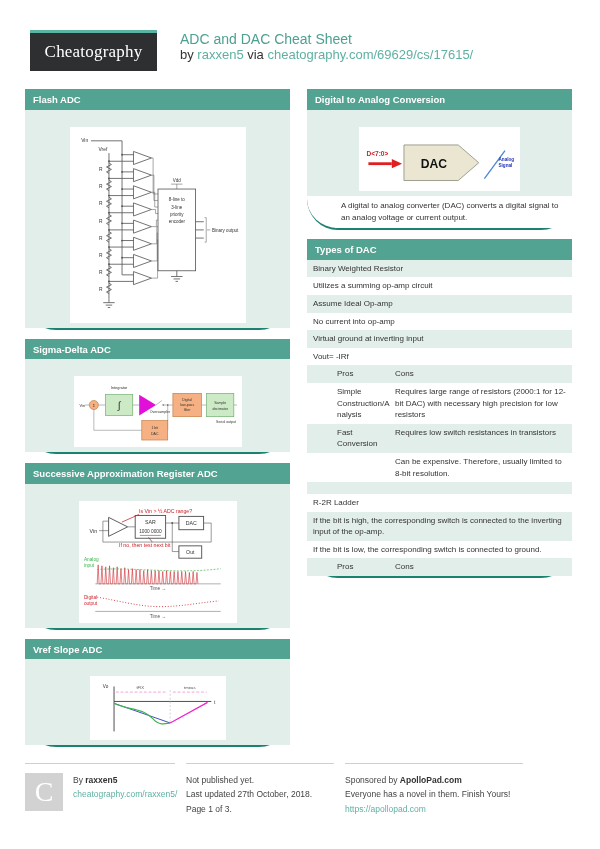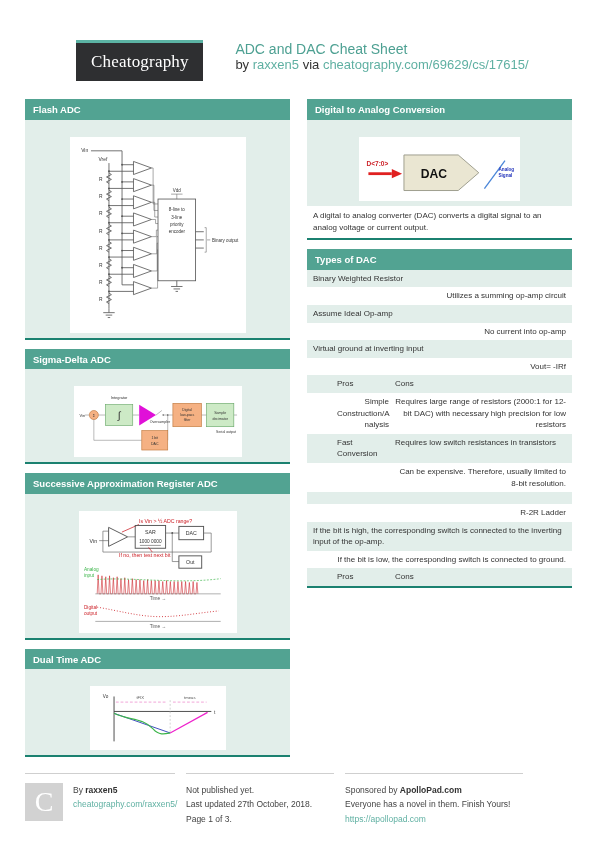--- a/index.html
+++ b/index.html
@@ -3,45 +3,45 @@
 <meta charset="utf-8">
 <style>
   * { box-sizing: border-box; }
   html,body { margin:0; padding:0; }
   body {
     width:600px; height:849px; background:#ffffff;
     font-family:"Liberation Sans", sans-serif; color:#333;
     position:relative; overflow:hidden;
   }
   
-  .hdr { display:flex; align-items:flex-start; gap:32px; padding:40px 25px 18px 30px;justify-content:center; }
+  .hdr { display:flex; align-items:flex-start; gap:23px; padding:30px 25px 18px 30px; }
   .logo-box {
     width:127px; height:41px; background:#2e2f31; border-top:3px solid #5bb3a4;
     display:flex; align-items:center; justify-content:center; flex:none;
   }
   .logo-box span { color:#fff; font-family:"Liberation Serif", serif; font-size:17px; letter-spacing:.2px; }
   .title-block { padding-top:1px; }
   .page-title { color:#4da092; font-size:14px; font-weight:normal; margin:0 0 0 0; }
   .byline { font-size:13px; color:#333; }
   .byline .lnk { color:#5fb0a2; text-decoration:none; }
   
   .columns { display:flex; gap:17px; padding:0 25px; align-items:flex-start; }
   .col { width:265px; flex:none; display:flex; flex-direction:column; gap:9px; }
-  .section { border-bottom:2px solid #1b8170; width:100%; }
+  .section { border-bottom:2px solid #1b8170; width:100%;border-radius:31px; }
   .sec-h {
     background:#52a392; color:#fff; font-size:9.5px; font-weight:bold;
     padding:6px 8px 5px 8px; line-height:1;
   }
   .sec-body { background:#e2eeea; text-align:center; padding:17px 0 4px 0; }
   .imgpanel { background:#fff; display:inline-block; line-height:0; padding:3px; }
-  .textrow { background:#fff; font-size:8px; line-height:1.55; text-align:left; padding:4px 6px; }
+  .textrow { background:#fff; font-size:8px; line-height:1.55; text-align:left; padding:4px 6px;margin-left:28px; }
   
   .row { display:flex; font-size:8px; line-height:1.45; padding:3px 6px; text-align:left; }
   .row.tint { background:#e2eeea; }
-  .row.plain { background:#ffffff;text-align:right; }
+  .row.plain { background:#ffffff; }
   .row .c1 { width:58px; flex:none; padding-right:6px;margin-left:24px; }
   .row .c2 { flex:1; }
   .row .full { flex:1; }
   .row.spacer { height:12px; padding:0; }
   
   svg text { font-family:"Liberation Sans", sans-serif; fill:#333; }
   .t55 { font-size:5.5px; } .t5 { font-size:5px; } .t6 { font-size:6px; }
   .t45 { font-size:4.5px; }
   .red { fill:#cc2027; } .grn { fill:#3cb54a; } .blu { fill:#2233bb; }
   .mid { text-anchor:middle; } .end { text-anchor:end; }
@@ -229,21 +229,21 @@
               <text x="2" y="106" class="t5 red">output</text>
               <path d="M16,98 C 40,102 60,108 82,108 S 122,104 144,102" stroke="#cc2027" stroke-width=".9" stroke-dasharray="1,2" fill="none"></path>
               <path d="M14,113 H146" stroke="#888" stroke-width=".7"></path>
               <text x="80" y="120" class="t5 mid" style="fill:#555">Time →</text>
             </svg>
           </span>
         </div>
       </div>
 
       <div class="section">
-        <div class="sec-h">Dual Time ADC</div>
+        <div class="sec-h">Vref Slope ADC</div>
         <div class="sec-body">
           <span class="imgpanel">
             <svg width="130" height="58" viewBox="0 0 130 62">
               <text x="6" y="10" class="t5">Vo</text>
               <path d="M18,8 V56 M18,24 H122" stroke="#444" stroke-width="1" fill="none"></path>
               <text x="125" y="27" class="t5">t</text>
               <path d="M78,12 V47" stroke="#bbb" stroke-width=".7" stroke-dasharray="2,2"></path>
               <path d="M20,14 H75 M81,14 H117" stroke="#ee88cc" stroke-width=".8" stroke-dasharray="3,2"></path>
               <text x="46" y="11" class="t45 mid" style="fill:#555">tFIX</text>
               <text x="99" y="11" class="t45 mid" style="fill:#555">tmeas</text>

